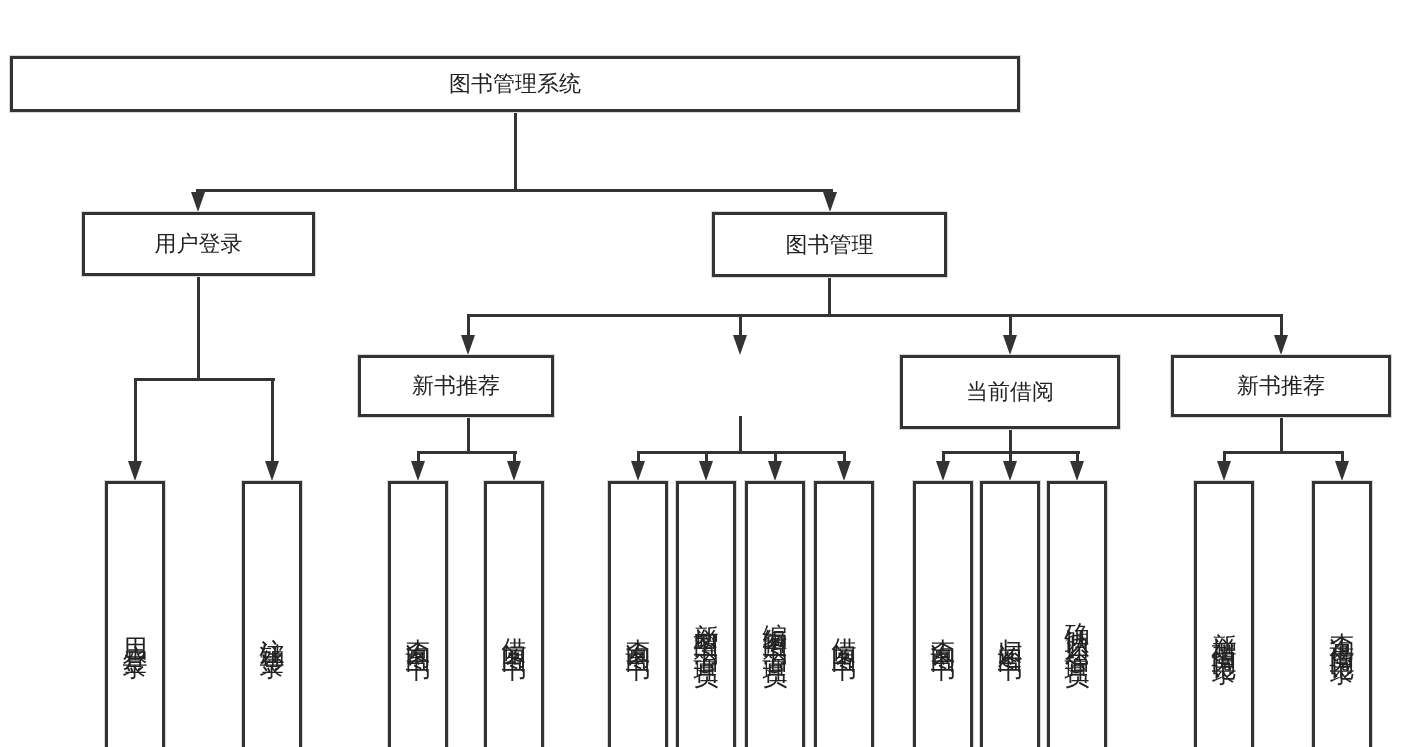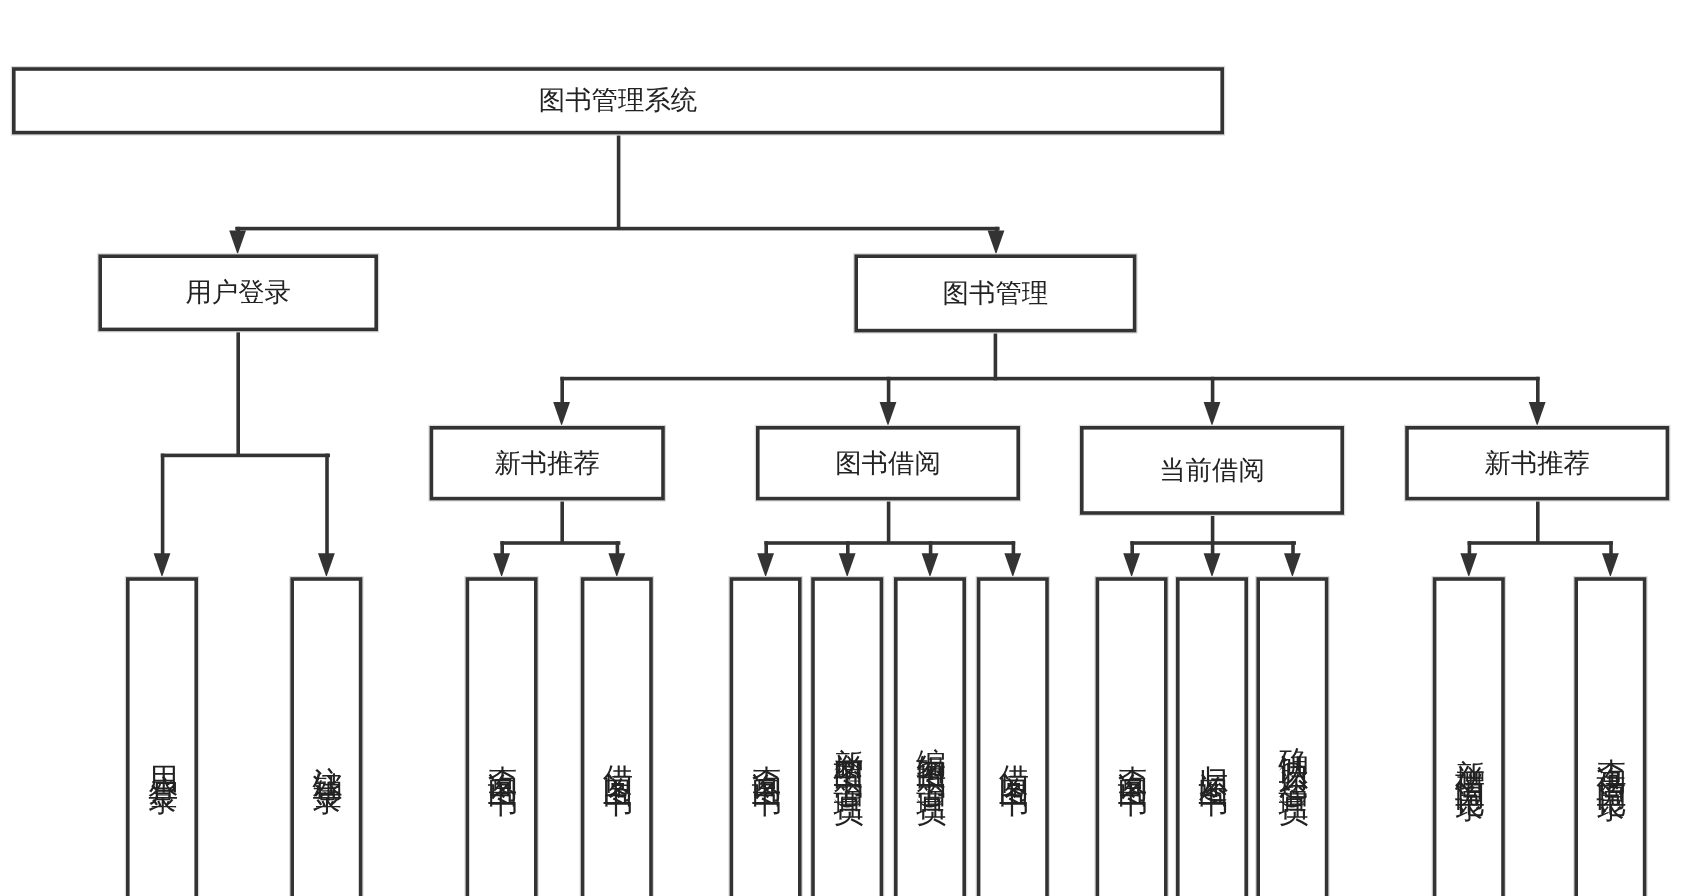--- a/index.html
+++ b/index.html
@@ -68,23 +68,20 @@
   </div>
 
   <div class="box" style="left:712px;top:168px;width:235px;height:65px;">
     <span>图书管理</span>
   </div>
 
   <div class="box" style="left:358px;top:311px;width:196px;height:62px;">
     <span>新书推荐</span>
   </div>
 
-  <div class="box" style="left:630px;top:311px;width:220px;height:62px;">
-    <span>图书借阅</span>
-  </div>
 
   <div class="box" style="left:900px;top:311px;width:220px;height:74px;">
     <span>当前借阅</span>
   </div>
 
   <div class="box" style="left:1171px;top:311px;width:220px;height:62px;">
     <span>新书推荐</span>
   </div>
 
   <div class="box leaf" style="left:105px;top:437px;width:60px;height:298px;">

